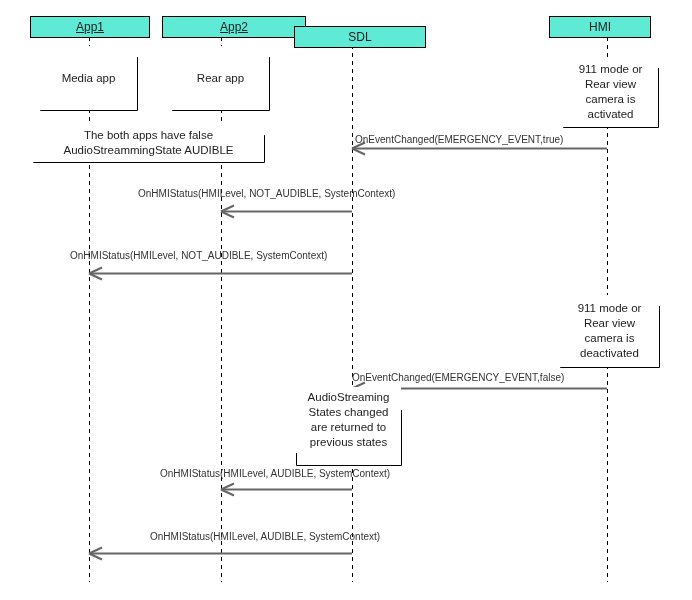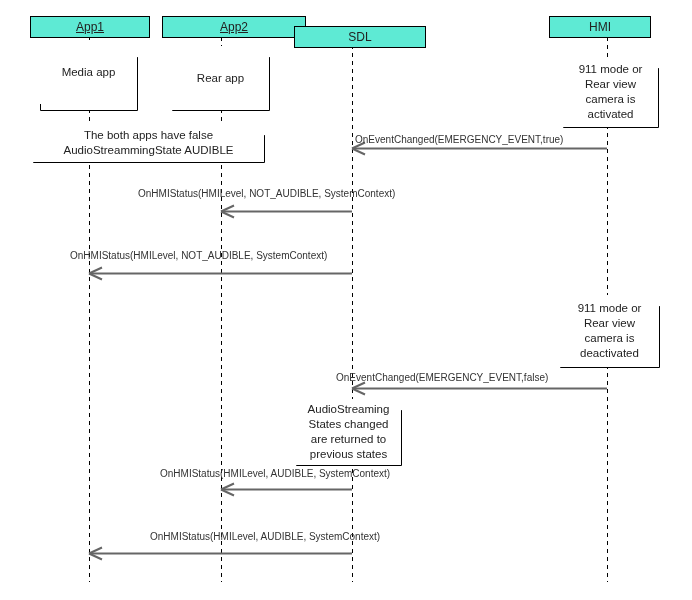--- a/index.html
+++ b/index.html
@@ -98,21 +98,21 @@
       <line x1="352" y1="489.5" x2="221" y2="489.5" stroke="#666666" stroke-width="2"></line>
       <path d="M 221 489.5 L 234 483.5 M 221 489.5 L 234 495.5" fill="none" stroke="#666666" stroke-width="2"></path>
       <line x1="352" y1="553.5" x2="89" y2="553.5" stroke="#666666" stroke-width="2"></line>
       <path d="M 89 553.5 L 102 547.5 M 89 553.5 L 102 559.5" fill="none" stroke="#666666" stroke-width="2"></path>
     </svg>
   <div id="overlay">
       <div class="participant-box underlined" style="left: 30px; top: 16px; width: 120px;"><span class="pname">App1</span></div>
       <div class="participant-box underlined" style="left: 162px; top: 16px; width: 144px;"><span class="pname">App2</span></div>
       <div class="participant-box" style="left: 294px; top: 26px; width: 132px; text-decoration: underline;"><span class="pname">SDL</span></div>
       <div class="participant-box" style="left: 549px; top: 16px; width: 102px;"><span class="pname">HMI</span></div>
-      <div class="note" style="left: 40px; top: 40px; width: 97px; height: 64px;">
+      <div class="note" style="left: 40px; top: 46px; width: 97px; height: 64px;">
         <div class="note-text">Media app</div>
       </div>
       <div class="note" style="left: 172px; top: 46px; width: 97px; height: 64px;">
         <div class="note-text">Rear app</div>
       </div>
       <div class="note" style="left: 563px; top: 57px; width: 95px; height: 70px;">
         <div class="note-text">911 mode or
 Rear view
 camera is
 activated</div>
@@ -120,26 +120,26 @@
       <div class="note" style="left: 33px; top: 124px; width: 231px; height: 38px;">
         <div class="note-text">The both apps have false
 AudioStreammingState AUDIBLE</div>
       </div>
       <div class="note" style="left: 560px; top: 295px; width: 99px; height: 72px;">
         <div class="note-text">911 mode or
 Rear view
 camera is
 deactivated</div>
       </div>
-      <div class="note" style="left: 296px; top: 399px; width: 105px; height: 66px;">
+      <div class="note" style="left: 296px; top: 387px; width: 105px; height: 66px;">
         <div class="note-text">AudioStreaming
 States changed
 are returned to
 previous states</div>
       </div>
       <div class="msg-label" style="left: 355px; top: 133px;">OnEventChanged(EMERGENCY_EVENT,true)</div>
       <div class="msg-label" style="left: 138px; top: 187px;">OnHMIStatus(HMILevel, NOT_AUDIBLE, SystemContext)</div>
       <div class="msg-label" style="left: 70px; top: 249px;">OnHMIStatus(HMILevel, NOT_AUDIBLE, SystemContext)</div>
-      <div class="msg-label" style="left: 336px; top: 371px;">OnEventChanged(EMERGENCY_EVENT,false)</div>
+      <div class="msg-label" style="left: 352px; top: 371px;">OnEventChanged(EMERGENCY_EVENT,false)</div>
       <div class="msg-label" style="left: 160px; top: 467px;">OnHMIStatus(HMILevel, AUDIBLE, SystemContext)</div>
       <div class="msg-label" style="left: 150px; top: 530px;">OnHMIStatus(HMILevel, AUDIBLE, SystemContext)</div>
     </div>
 </div>
 
 </body></html>

